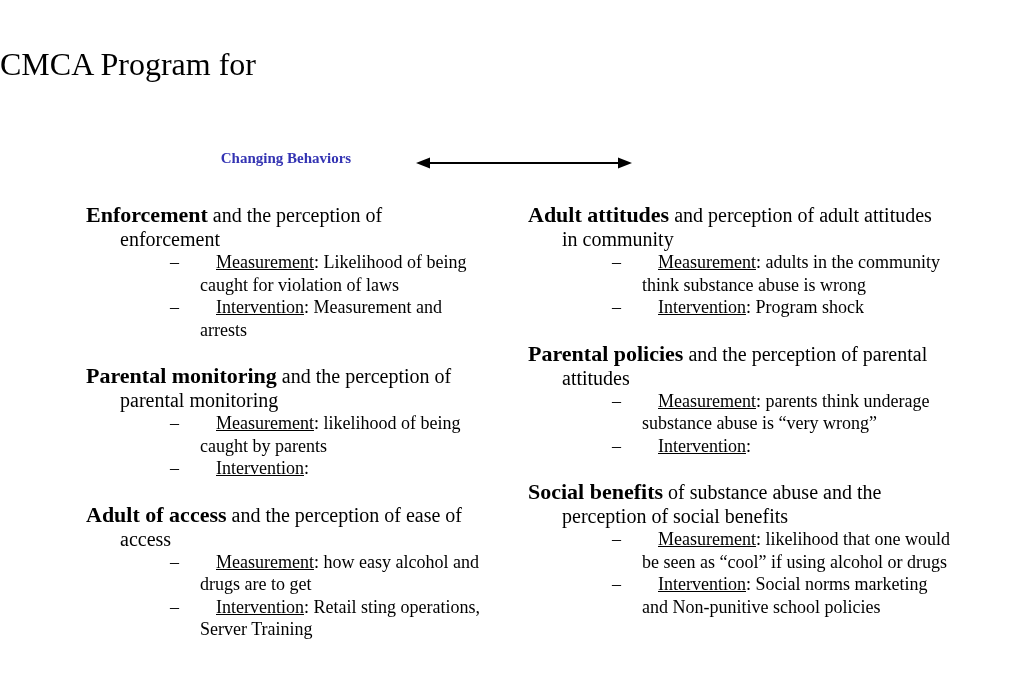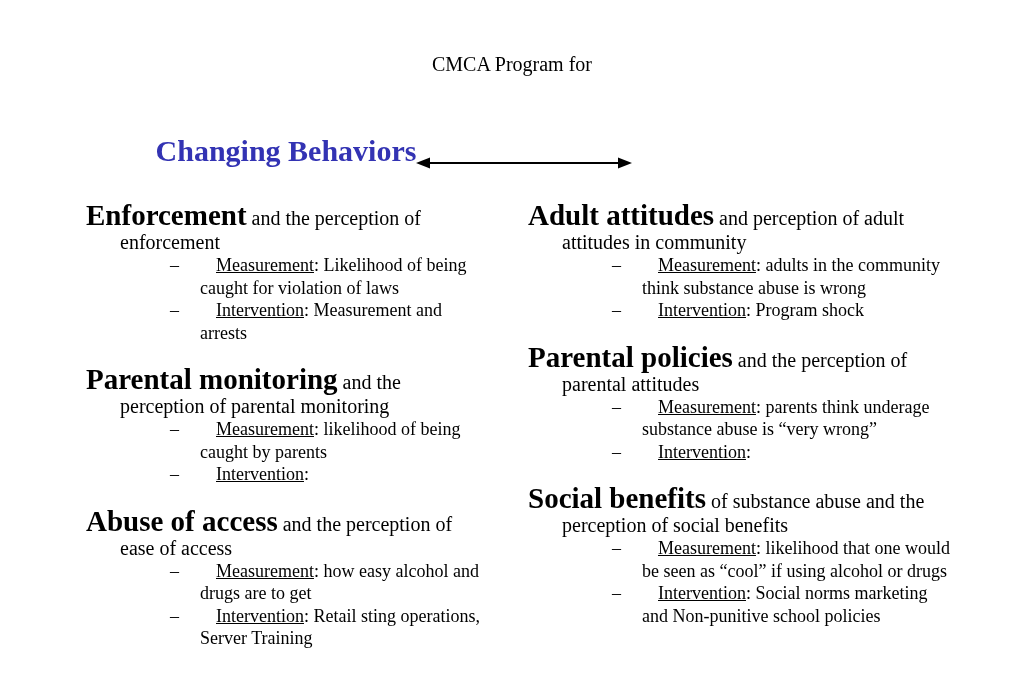--- a/index.html
+++ b/index.html
@@ -10,28 +10,27 @@
     background: var(--background, #ffffff);
     color: var(--body-text, #000000);
     font-family: "Liberation Serif", "DejaVu Serif", serif;
     overflow: hidden;
   }
   .title {
     position: absolute;
     top: 46px;
     left: 0;
     width: 1024px;
-    text-align: center;
-    font-size: 20px;
+    font-size: 32px;
     line-height: 36px;
   }
   .col-header {
     position: absolute;
-    top: 134px;
-    font-size: 30px;
+    top: 150px;
+    font-size: 15px;
     font-weight: bold;
     color: var(--header-blue, #3333b3);
     text-align: center;
   }
   .col-header.left  { left: 86px;  width: 400px; }
   .col-header.right { left: 528px; width: 436px; }
   .arrow-wrap {
     position: absolute;
     left: 416px;
     top: 153px;
@@ -47,21 +46,21 @@
   .col.left  { left: 86px;  width: 395px; }
   .col.right { left: 528px; width: 423px; }
   .block { margin-bottom: 23px; }
   .head {
     font-size: 20px;
     line-height: 24px;
     padding-left: 34px;
     text-indent: -34px;
   }
   .term {
-    font-size: 29px;
+    font-size: 22px;
     font-weight: bold;
   }
   .item {
     display: flex;
     margin-left: 84px;
     line-height: 22.5px;
   }
   .dash { width: 30px; flex: none; }
   .itext { flex: 1 1 auto; }
   .u { text-decoration: underline; margin-left: 16px; }
@@ -106,21 +105,21 @@
         <span class="dash">–</span>
         <span class="itext"><span class="u">Measurement</span><span>: likelihood of being caught by parents</span></span>
       </div>
       <div class="item">
         <span class="dash">–</span>
         <span class="itext"><span class="u">Intervention</span><span>:</span></span>
       </div>
     </div>
 
     <div class="block">
-      <div class="head"><span class="term">Abuse of access</span><span> and the perception of ease of access</span></div>
+      <div class="head"><span class="term">Adult of access</span><span> and the perception of ease of access</span></div>
       <div class="item">
         <span class="dash">–</span>
         <span class="itext"><span class="u">Measurement</span><span>: how easy alcohol and drugs are to get</span></span>
       </div>
       <div class="item">
         <span class="dash">–</span>
         <span class="itext"><span class="u">Intervention</span><span>: Retail sting operations, Server Training</span></span>
       </div>
     </div>
 

